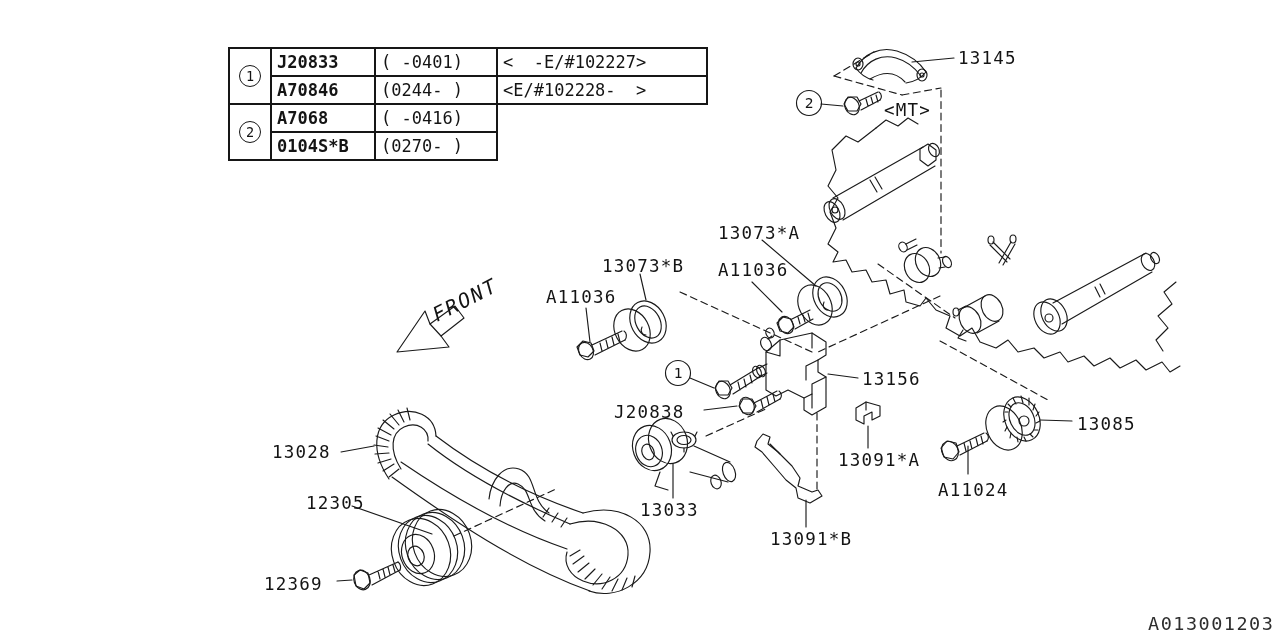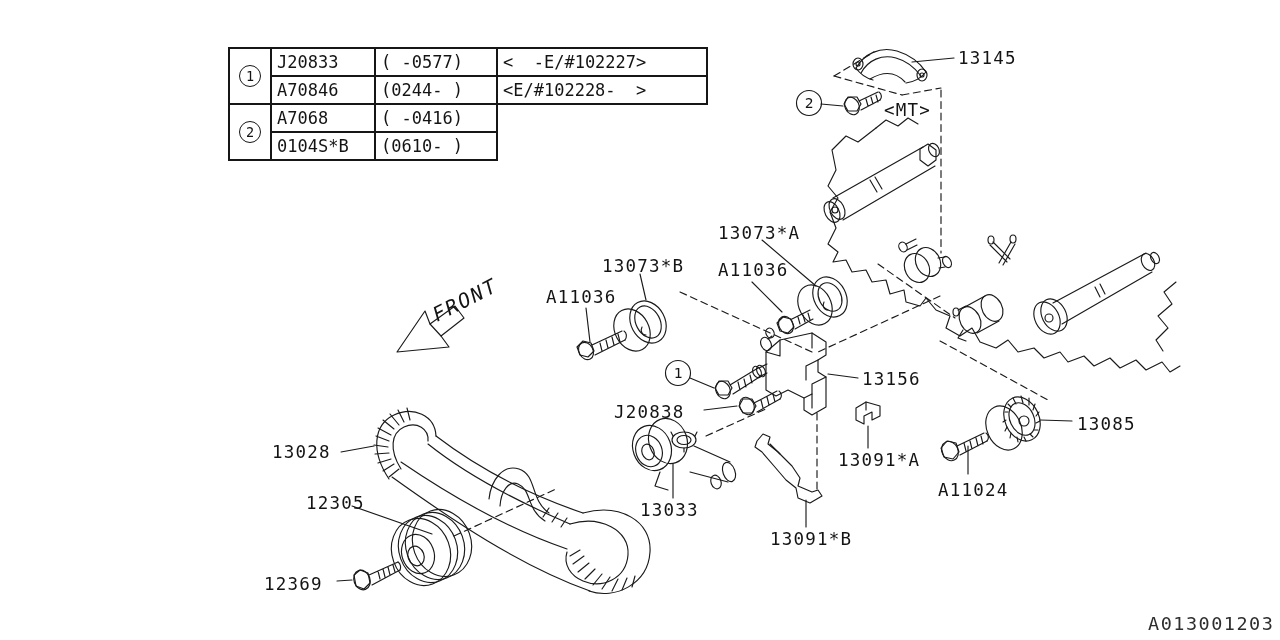--- a/index.html
+++ b/index.html
@@ -10,21 +10,21 @@
   svg .dash{stroke-dasharray:7 4.5;}
   svg text{stroke:none;fill:#141414;}
   .lbl{font-family:"DejaVu Sans Mono","Liberation Mono",monospace;font-size:17.5px;letter-spacing:1.2px;}
   .refnum{font-family:"DejaVu Sans Mono","Liberation Mono",monospace;font-size:14.5px;}
   .front-t{font-family:"DejaVu Sans Mono","Liberation Mono",monospace;font-size:20px;font-style:italic;letter-spacing:2px;}
   .doc{font-family:"DejaVu Sans Mono","Liberation Mono",monospace;font-size:18.5px;fill:#2e2e2e;letter-spacing:1.5px;}
   table.ref{position:absolute;left:228px;top:47px;border-collapse:collapse;
             font-size:17px;color:#141414;}
   table.ref td{border:2px solid #161616;height:26px;padding:0 5px;white-space:pre;vertical-align:middle;}
   table.ref td.sym{width:30px;text-align:center;}
-  table.ref td.c2{width:92px;}
+  table.ref td.c2{width:92px;font-weight:bold;}
   table.ref td.c3{width:110px;}
   table.ref td.c4{width:198px;}
   table.ref td.noborder{border:none;}
   .circ{display:inline-flex;align-items:center;justify-content:center;width:20px;height:20px;
         border:1.6px solid #161616;border-radius:50%;font-size:13.5px;line-height:1;}
 </style>
 </head>
 <body>
 
 <div class="stage">
@@ -290,35 +290,35 @@
       <text class="lbl" x="938" y="496">A11024</text>
       <text class="doc" x="1148" y="630">A013001203</text>
     </g>
   </svg>
 
   <table class="ref">
     <tbody>
       <tr>
         <td class="sym" rowspan="2"><span class="circ">1</span></td>
         <td class="c2">J20833</td>
-        <td class="c3">( -0577)</td>
+        <td class="c3">( -0401)</td>
         <td class="c4">&lt;  -E/#102227&gt;</td>
       </tr>
       <tr>
         <td class="c2">A70846</td>
         <td class="c3">(0244- )</td>
         <td class="c4">&lt;E/#102228-  &gt;</td>
       </tr>
       <tr>
         <td class="sym" rowspan="2"><span class="circ">2</span></td>
         <td class="c2">A7068</td>
         <td class="c3">( -0416)</td>
         <td class="c4 noborder"></td>
       </tr>
       <tr>
         <td class="c2">0104S*B</td>
-        <td class="c3">(0610- )</td>
+        <td class="c3">(0270- )</td>
         <td class="c4 noborder"></td>
       </tr>
     </tbody>
   </table>
 
 </div>
 
 </body></html>

